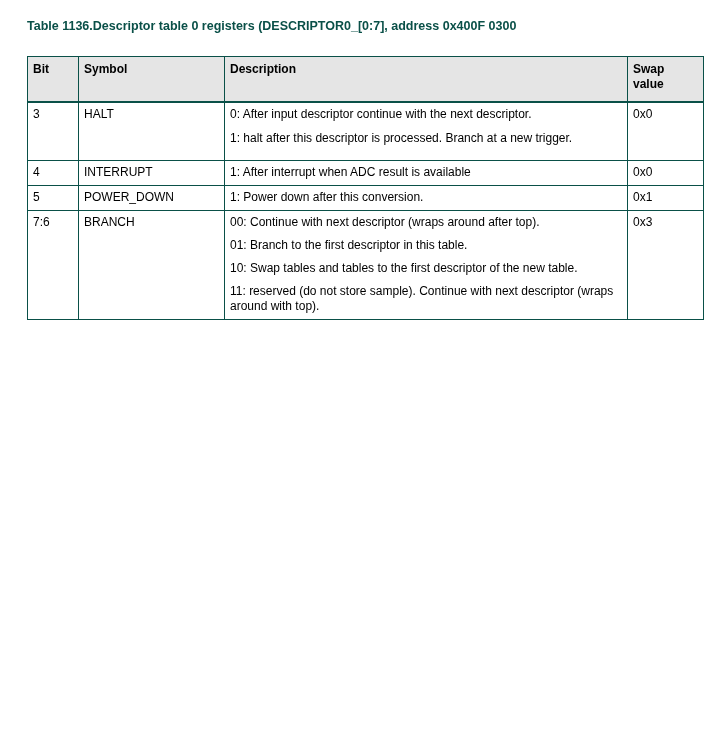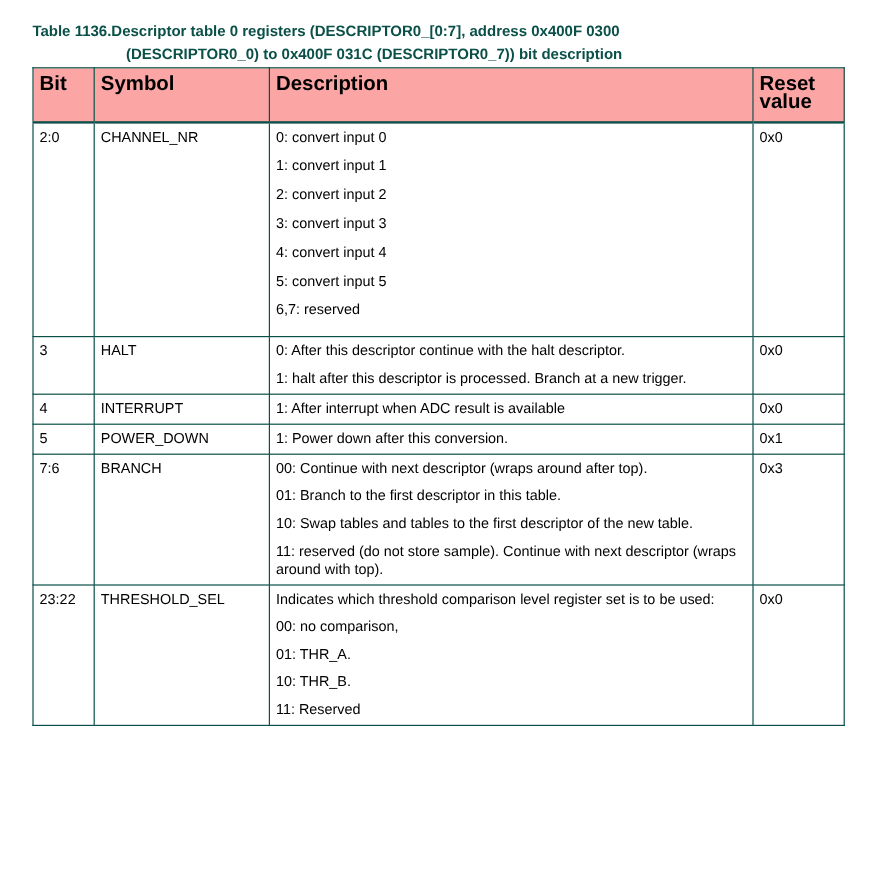--- a/index.html
+++ b/index.html
@@ -58,23 +58,23 @@
   .reg-table th,
   .reg-table td {
     border: 1px solid #0a5048;
     vertical-align: top;
     text-align: left;
     padding: 4px 5px 5px 5px;
     font-size: 12px;
     line-height: 15px;
   }
   .reg-table thead th {
-    background: #fca5a5;
+    background: #e5e5e5;
     font-weight: bold;
-    font-size: 17px;
+    font-size: 12px;
     height: 34px;
     padding-top: 5px;
     border-bottom: 2px solid #0a5048;
   }
   .reg-table tbody td {
     font-weight: normal;
   }
   .cell-para {
     margin: 0 0 8px 0;
   }
@@ -89,58 +89,43 @@
     margin-bottom: 9px;
   }
 </style>
 </head>
 <body>
 
 <div class="page" data-name="document-page">
 
   <div class="caption" data-name="table-caption">
     <span class="cap-num" data-name="table-caption-number">Table 1136.</span><span data-name="table-caption-line-1">Descriptor table 0 registers (DESCRIPTOR0_[0:7], address 0x400F 0300</span>
-    <span class="cap-line2" data-name="table-caption-line-2">(DESCRIPTOR0_0) to 0x400F 031C (DESCRIPTOR0_7)) bit description</span>
   </div>
 
   <table class="reg-table" data-name="register-bit-description-table">
     <colgroup>
       <col class="c-bit">
       <col class="c-sym">
       <col class="c-desc">
       <col class="c-reset">
     </colgroup>
     <thead data-name="table-header">
       <tr data-name="table-header-row">
         <th data-name="column-header-bit">Bit</th>
         <th data-name="column-header-symbol">Symbol</th>
         <th data-name="column-header-description">Description</th>
-        <th data-name="column-header-reset-value">Reset value</th>
+        <th data-name="column-header-reset-value">Swap value</th>
       </tr>
     </thead>
     <tbody id="table-body" data-name="table-body">
         <tr data-name="table-row">
-          <td data-name="cell-bit">2:0</td>
-          <td data-name="cell-symbol">CHANNEL_NR</td>
-          <td data-name="cell-description">
-            <p class="cell-para" data-name="description-line">0: convert input  0</p>
-            <p class="cell-para" data-name="description-line">1: convert input  1</p>
-            <p class="cell-para" data-name="description-line">2: convert input  2</p>
-            <p class="cell-para" data-name="description-line">3: convert input  3</p>
-            <p class="cell-para" data-name="description-line">4: convert input  4</p>
-            <p class="cell-para" data-name="description-line">5: convert input  5</p>
-            <p class="cell-para" data-name="description-line">6,7: reserved</p>
-          </td>
-          <td data-name="cell-reset-value">0x0</td>
-        </tr>
-        <tr data-name="table-row">
           <td data-name="cell-bit">3</td>
           <td data-name="cell-symbol">HALT</td>
           <td data-name="cell-description">
-            <p class="cell-para" data-name="description-line">0: After this descriptor continue with the halt descriptor.</p>
+            <p class="cell-para" data-name="description-line">0: After input descriptor continue with the next descriptor.</p>
             <p class="cell-para" data-name="description-line">1: halt after this descriptor is processed. Branch at a new trigger.</p>
           </td>
           <td data-name="cell-reset-value">0x0</td>
         </tr>
         <tr data-name="table-row">
           <td data-name="cell-bit">4</td>
           <td data-name="cell-symbol">INTERRUPT</td>
           <td data-name="cell-description">
             <p class="cell-single" data-name="description-line">1: After interrupt when ADC result is available</p>
           </td>
@@ -158,28 +143,16 @@
           <td data-name="cell-bit">7:6</td>
           <td data-name="cell-symbol">BRANCH</td>
           <td data-name="cell-description">
             <p class="cell-para" data-name="description-line">00: Continue with next descriptor (wraps around after top).</p>
             <p class="cell-para" data-name="description-line">01: Branch to the first descriptor in this table.</p>
             <p class="cell-para" data-name="description-line">10: Swap tables and tables to the first descriptor of the new table.</p>
             <p class="cell-para" data-name="description-line">11: reserved (do not store sample). Continue with next descriptor (wraps around with top).</p>
           </td>
           <td data-name="cell-reset-value">0x3</td>
         </tr>
-        <tr data-name="table-row">
-          <td data-name="cell-bit">23:22</td>
-          <td data-name="cell-symbol">THRESHOLD_SEL</td>
-          <td data-name="cell-description">
-            <p class="cell-para" data-name="description-line">Indicates which threshold comparison level register set is to be used:</p>
-            <p class="cell-para" data-name="description-line">00: no comparison,</p>
-            <p class="cell-para" data-name="description-line">01: THR_A.</p>
-            <p class="cell-para" data-name="description-line">10: THR_B.</p>
-            <p class="cell-para" data-name="description-line">11: Reserved</p>
-          </td>
-          <td data-name="cell-reset-value">0x0</td>
-        </tr>
       </tbody>
   </table>
 
 </div>
 
 </body></html>

